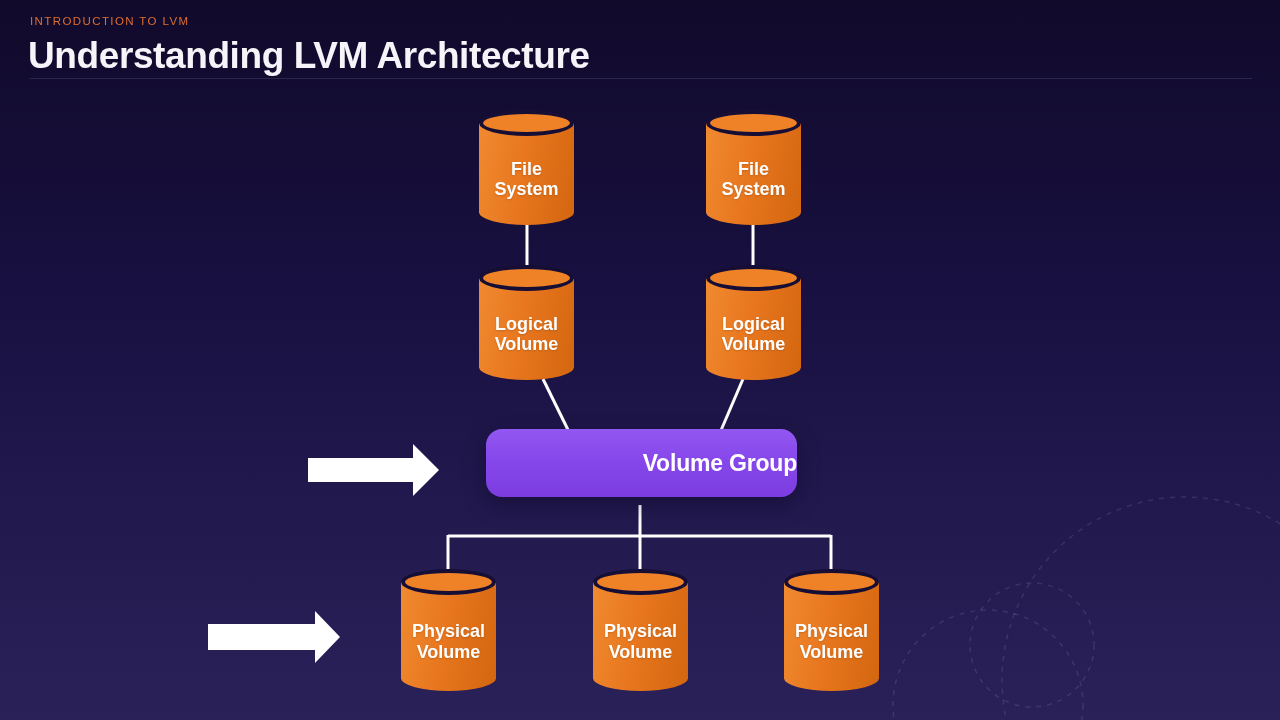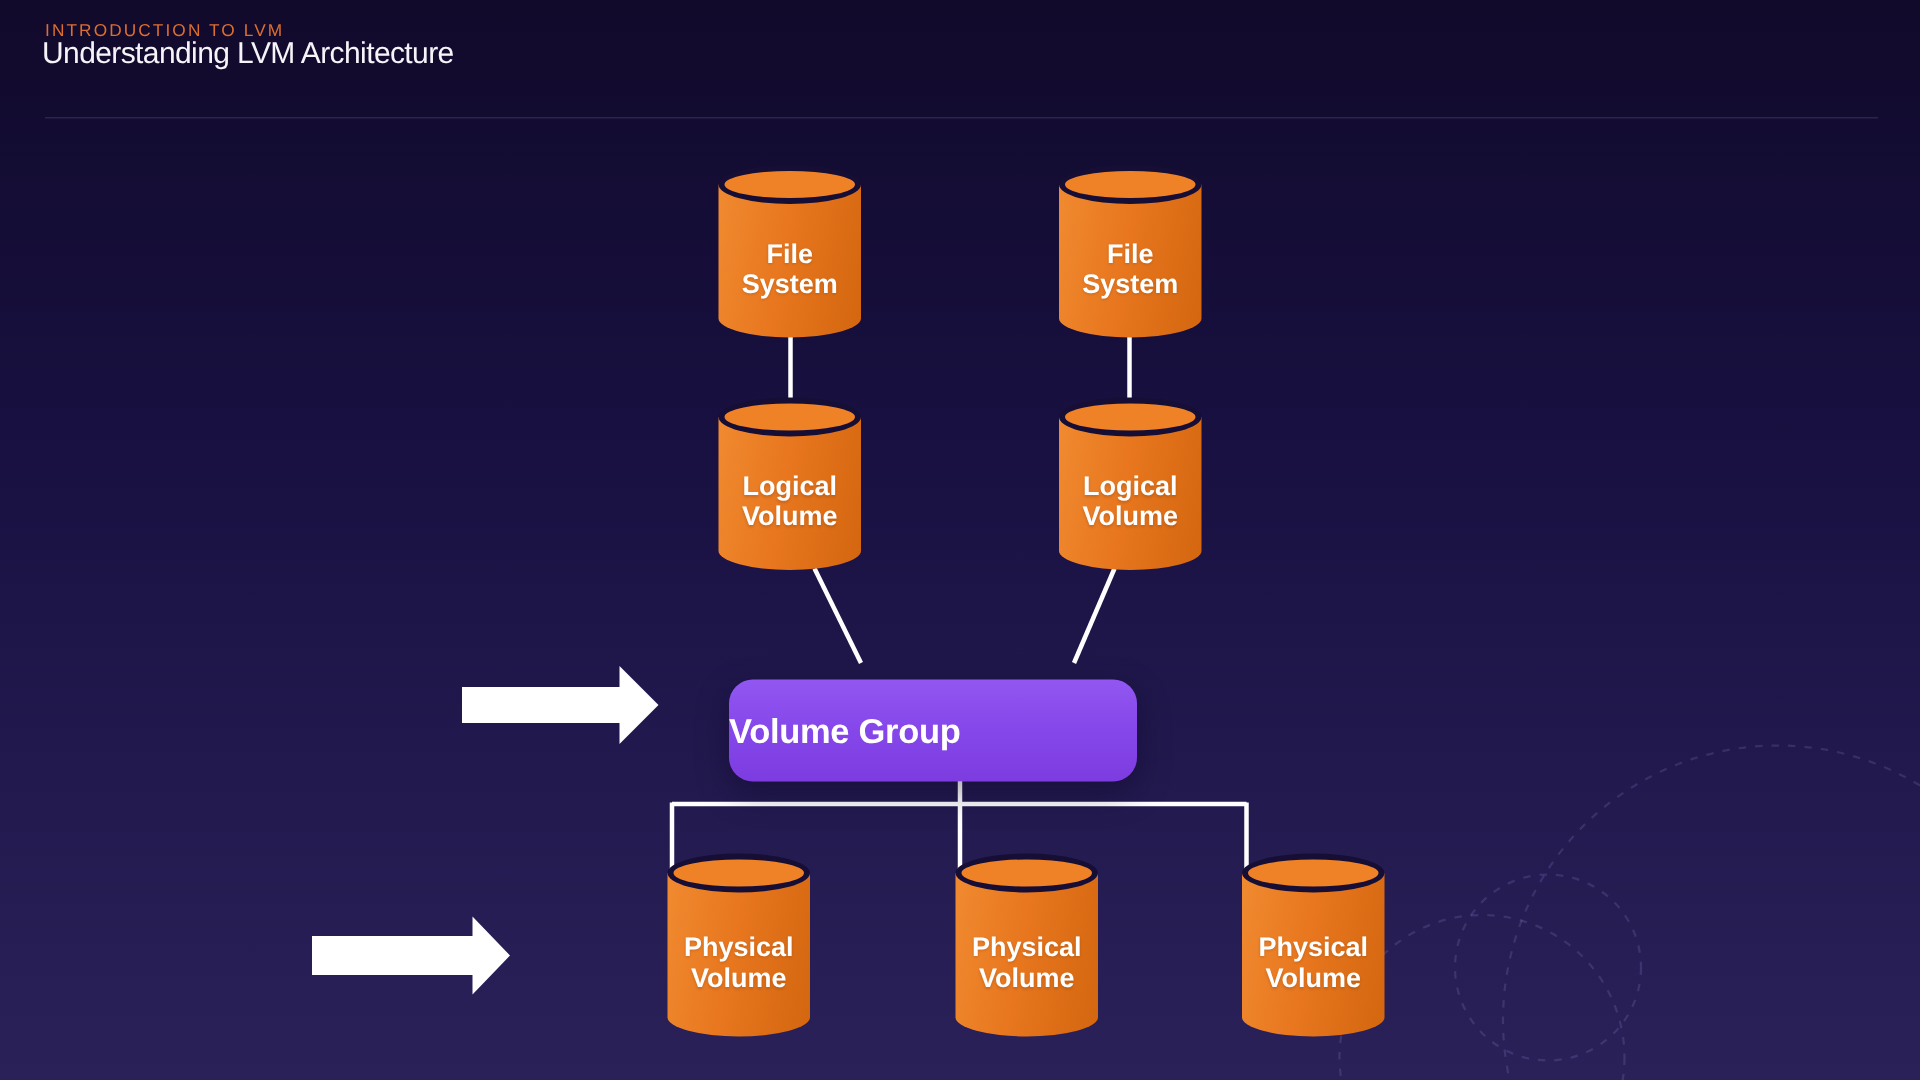--- a/index.html
+++ b/index.html
@@ -11,57 +11,57 @@
     background:linear-gradient(180deg, #110a2b 0%, #181040 40%, #231a50 75%, #2a2159 100%);
   }
 
   
   .eyebrow {
     position:absolute; left:30px; top:15px;
     font-size:11.5px; font-weight:400; letter-spacing:1.4px;
     color:#de6e2f; text-transform:uppercase;
   }
   .title {
-    position:absolute; left:28px; top:25px;
-    font-size:20px; font-weight:400; letter-spacing:-0.4px;
+    position:absolute; left:28px; top:35px;
+    font-size:37px; font-weight:700; letter-spacing:-0.4px;
     color:#f6f4f9;
   }
   .divider {
     position:absolute; left:30px; top:78px; width:1222px; height:1px;
     background:rgba(160,150,220,0.18);
   }
 
   
   svg.layer { position:absolute; left:0; top:0; z-index:1; }
 
   
   .cyl { position:absolute; width:95px; height:115px; z-index:2; }
-  .cyl.pv { height:122px;margin-left:44px; }
+  .cyl.pv { height:122px; }
   .cyl-top {
     position:absolute; top:0; left:0; width:95px; height:26px;
     border-radius:50%; background:#ef8227; border:4px solid #170e36; z-index:2;
   }
   .cyl-body {
     position:absolute; top:13px; left:0; width:95px; bottom:0;
     background:linear-gradient(100deg, #f08a30 0%, #e8771f 45%, #d3660f 100%);
     border-radius:0 0 48px 48px / 0 0 13px 13px;
     display:flex; align-items:center; justify-content:flex-start; z-index:1;
   }
   .cyl-label {
     width:100%; text-align:center; padding-top:10px;
     font-size:18px; font-weight:700; line-height:1.12; color:#ffffff;
     text-shadow:0 1px 2px rgba(40,15,0,0.18);
   }
 
   
   .vg {
-    position:absolute; left:486px; top:453px; width:272px; height:68px;
+    position:absolute; left:486px; top:429px; width:311px; height:68px;
     border-radius:16px;
     background:linear-gradient(180deg, #9257f1 0%, #8445e9 55%, #7c3ce0 100%);
-    display:flex; align-items:center; justify-content:flex-start; z-index:2;
+    display:flex; align-items:center; justify-content:flex-end; z-index:2;
     box-shadow:0 8px 22px rgba(8,4,28,0.35);
   }
   .vg-label { font-size:23px; font-weight:700; color:#ffffff; letter-spacing:-0.2px; }
 </style>
 </head>
 <body>
 
 <div class="slide">
 
   <div class="eyebrow">INTRODUCTION TO LVM</div>

